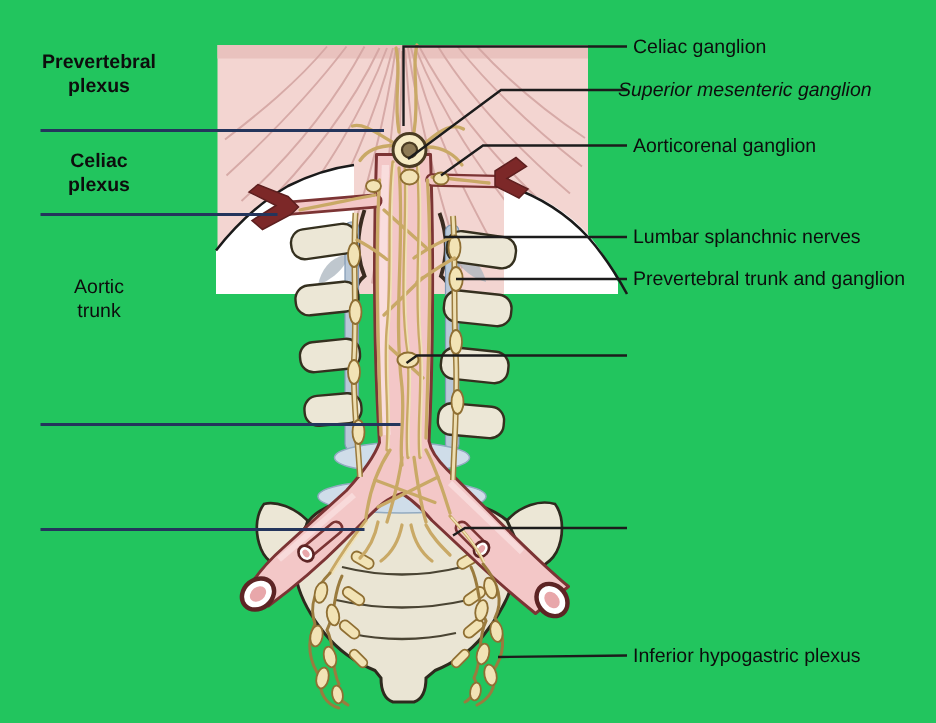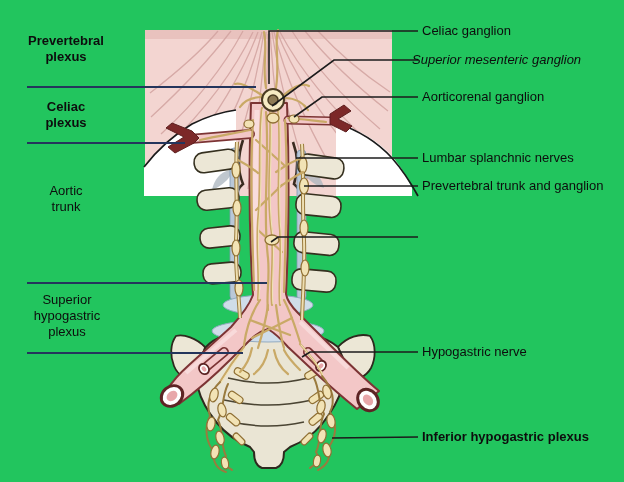--- a/index.html
+++ b/index.html
@@ -249,22 +249,20 @@
       <polyline points="418,186 304,186"></polyline>
       <polyline points="418,237 278,237 271,242"></polyline>
       <polyline points="418,352 310,352 302,357"></polyline>
       <polyline points="418,437 332,438"></polyline>
     </g>
   </svg>
 
   <div class="lbl lbl-left bold" style="left:8px;top:33px;width:116px;">Prevertebral plexus</div>
   <div class="lbl lbl-left" style="left:36px;top:99px;width:60px;font-weight:bold;">Celiac plexus</div>
   <div class="lbl lbl-left" style="left:36px;top:183px;width:60px;">Aortic trunk</div>
-  <div class="lbl lbl-left" style="left:26px;top:292px;width:82px;">Superior hypogastric plexus</div>
 
   <div class="lbl lbl-right" style="left:422px;top:23px;">Celiac ganglion</div>
   <div class="lbl lbl-right" style="left:412px;top:52px;font-style:italic;">Superior mesenteric ganglion</div>
   <div class="lbl lbl-right" style="left:422px;top:89px;">Aorticorenal ganglion</div>
   <div class="lbl lbl-right" style="left:422px;top:150px;">Lumbar splanchnic nerves</div>
   <div class="lbl lbl-right" style="left:422px;top:178px;">Prevertebral trunk and ganglion</div>
-  <div class="lbl lbl-right" style="left:422px;top:344px;">Hypogastric nerve</div>
-  <div class="lbl lbl-right" style="left:422px;top:429px;font-weight:bold;">Inferior hypogastric plexus</div>
+  <div class="lbl lbl-right" style="left:422px;top:429px;">Inferior hypogastric plexus</div>
 </div>
 
 </body></html>

